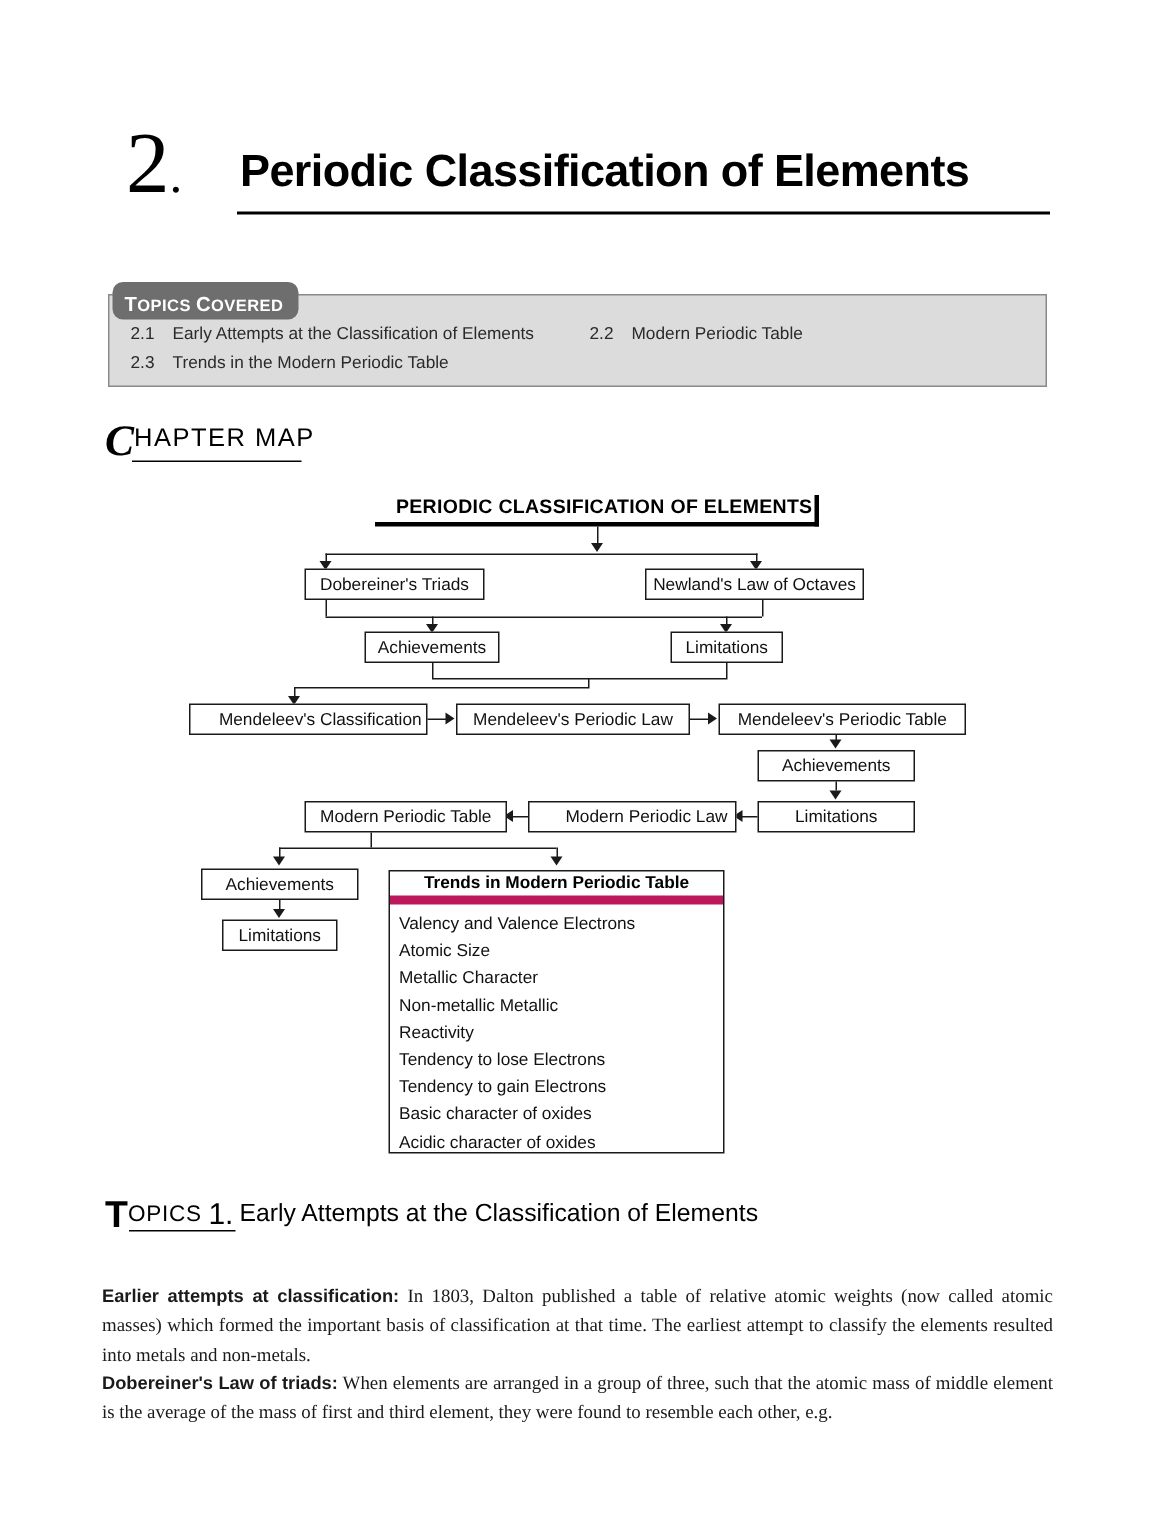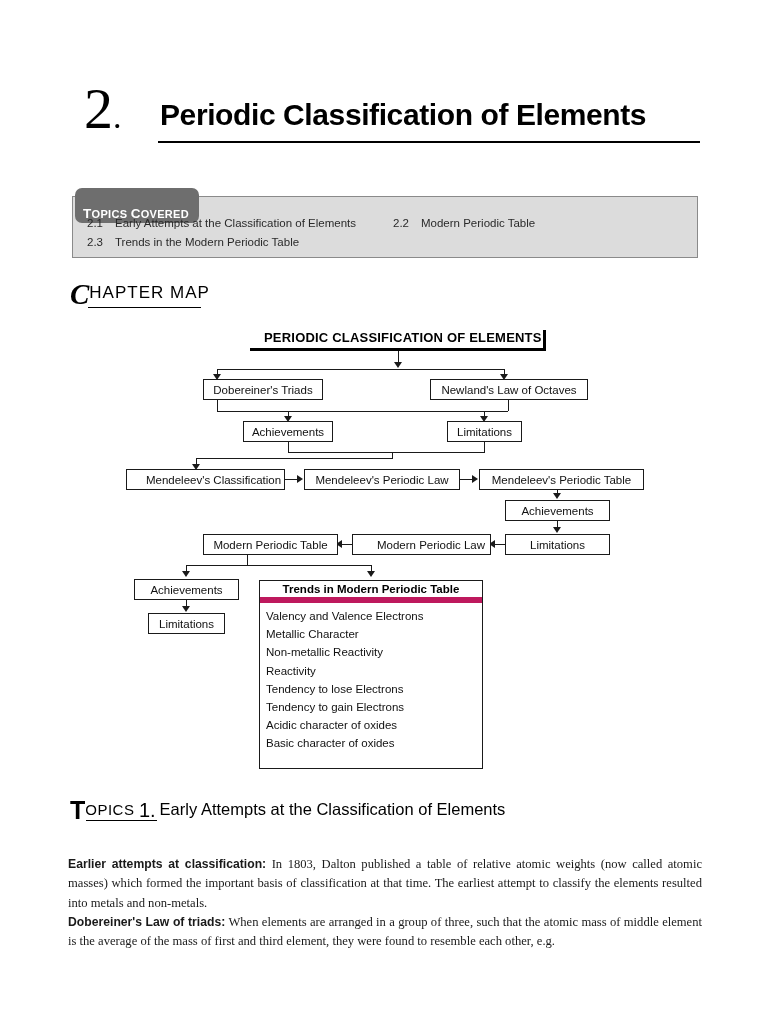--- a/index.html
+++ b/index.html
@@ -53,21 +53,21 @@
     width: 626px; height: 62px;
     background: #dcdcdc;
     border: 1px solid #8a8a8a;
   }
   .topics-tab {
     position: absolute;
     left: 2px; top: -9px;
     background: #6e6e6e;
     color: #ffffff;
     border-radius: 7px;
-    padding: 20px 10px 3px 8px;
+    padding: 9px 10px 3px 8px;
     font-size: 11px;
     font-weight: bold;
     letter-spacing: 0.3px;
     line-height: 12px;
   }
   .topics-tab .cap { font-size: 13.5px; }
   .topics-list {
     position: absolute;
     left: 0; top: 20px;
     width: 100%;
@@ -265,21 +265,21 @@
 
   <div class="ln ln-v" style="left:398px; top:351px; height:13px;"></div>
   <div class="arw arw-d" style="left:394px; top:362px;"></div>
   <div class="ln ln-h" style="left:217px; top:369px; width:288px;"></div>
   <div class="ln ln-v" style="left:217px; top:369px; height:7px;"></div>
   <div class="arw arw-d" style="left:213px; top:374px;"></div>
   <div class="ln ln-v" style="left:504px; top:369px; height:7px;"></div>
   <div class="arw arw-d" style="left:500px; top:374px;"></div>
 
   <div class="fbox" style="left:203px; top:379px; width:120px; height:21px;">Dobereiner's Triads</div>
-  <div class="fbox" style="left:430px; top:379px; width:158px; height:21px;">Newland's Law of Octaves</div>
+  <div class="fbox" style="left:430px; top:379px; width:146px; height:21px;">Newland's Law of Octaves</div>
 
   <div class="ln ln-v" style="left:217px; top:400px; height:11px;"></div>
   <div class="ln ln-h" style="left:217px; top:411px; width:291px;"></div>
   <div class="ln ln-v" style="left:508px; top:400px; height:11px;"></div>
   <div class="ln ln-v" style="left:288px; top:411px; height:7px;"></div>
   <div class="arw arw-d" style="left:284px; top:416px;"></div>
   <div class="ln ln-v" style="left:484px; top:411px; height:7px;"></div>
   <div class="arw arw-d" style="left:480px; top:416px;"></div>
 
   <div class="fbox" style="left:243px; top:421px; width:90px; height:21px;">Achievements</div>
@@ -325,27 +325,28 @@
 
   <div class="fbox" style="left:134px; top:579px; width:105px; height:21px;">Achievements</div>
   <div class="ln ln-v" style="left:186px; top:600px; height:7px;"></div>
   <div class="arw arw-d" style="left:182px; top:606px;"></div>
   <div class="fbox" style="left:148px; top:613px; width:77px; height:21px;">Limitations</div>
 
   <div class="trends-box">
     <div class="trends-title">Trends in Modern Periodic Table</div>
     <ul class="trends-items">
       <li>Valency and Valence Electrons</li>
+      <li>Atomic Size</li>
       <li>Metallic Character</li>
-      <li>Non-metallic Reactivity</li>
+      <li>Non-metallic Metallic</li>
       <li>Reactivity</li>
       <li>Tendency to lose Electrons</li>
       <li>Tendency to gain Electrons</li>
+      <li>Basic character of oxides</li>
       <li>Acidic character of oxides</li>
-      <li>Basic character of oxides</li>
     </ul>
   </div>
 </div>
 
 <div class="topic-head">
   <span class="topic-t">T</span><span class="topic-word">OPICS</span> <span class="topic-num">1.</span><span class="topic-name">Early Attempts at the Classification of Elements</span>
 </div>
 <div class="topic-underline"></div>
 
 <p class="body-text p1"><span class="lead">Earlier attempts at classification:</span><span> In 1803, Dalton published a table of relative atomic weights (now called atomic masses) which formed the important basis of classification at that time. The earliest attempt to classify the elements resulted into metals and non-metals.</span></p>

